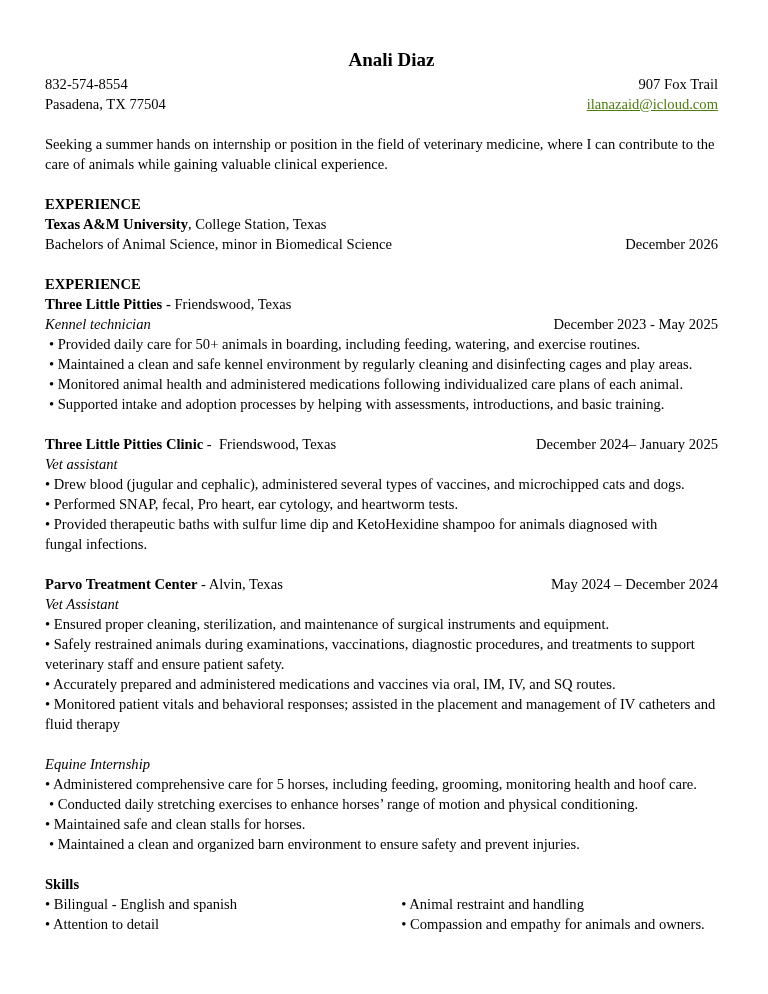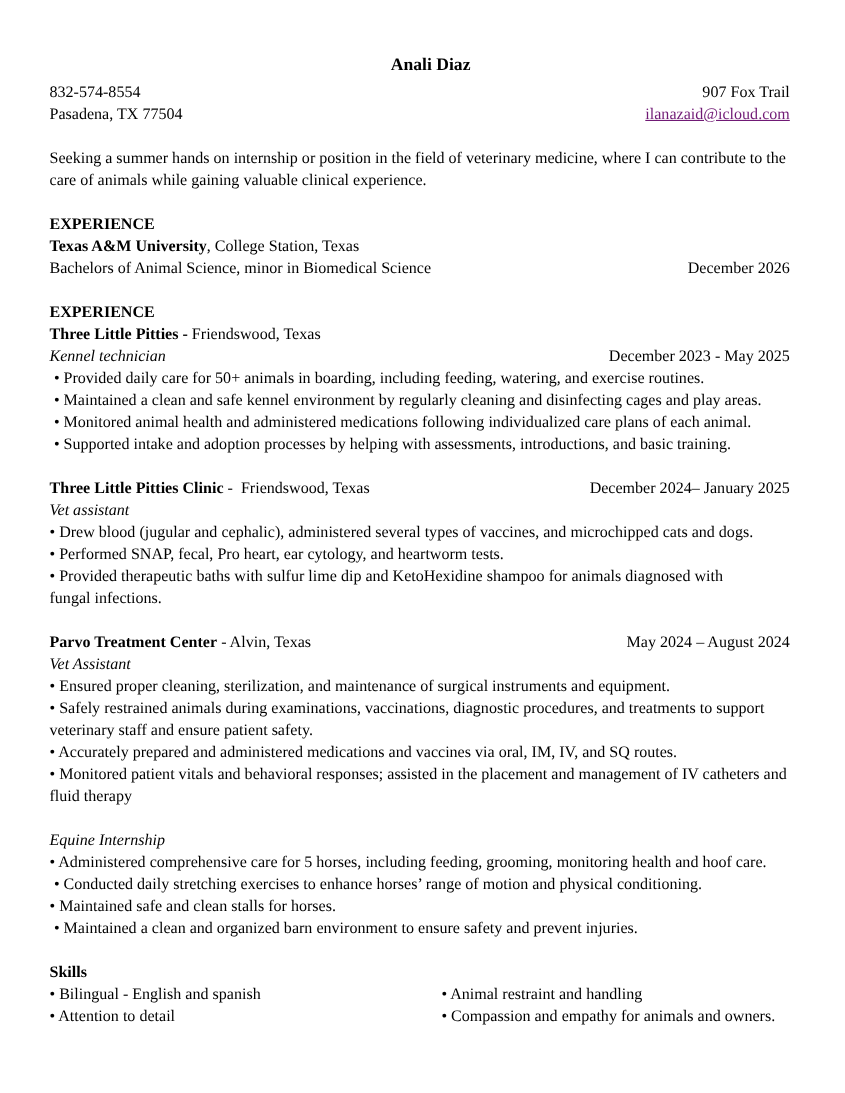--- a/index.html
+++ b/index.html
@@ -6,27 +6,27 @@
     body {
       width: 768px; height: 994px; overflow: hidden;
       font-family: "Liberation Serif", "DejaVu Serif", serif;
       color: #000000;
       font-size: 14.6px;
       line-height: 20px;
     }
     .page { position: relative; width: 768px; height: 994px; }
     .content { position: absolute; left: 45px; top: 46px; width: 673px; }
     .name {
-      text-align: center; font-weight: bold; font-size: 16px;
+      text-align: center; font-weight: bold; font-size: 19px;
       line-height: 28px; height: 28px; margin-left: 0;
       padding-left: 20px;
     }
     .row { display: flex; justify-content: space-between; height: 20px; }
     .row .right { text-align: left; white-space: nowrap; }
-    .email { color: #701a75; text-decoration: underline; }
+    .email { color: #4d7c0f; text-decoration: underline; }
     .spacer { height: 20px; }
     .heading { font-weight: bold; height: 20px; }
     .bold { font-weight: bold; margin-top: 47px; }
     .ital { font-style: italic; }
     .para { }
     .bullet { }
     .bullet.indent { padding-left: 4px; }
     .skills { display: flex; }
     .skills .col { width: 360px; }
     .skills .col2 { width: 320px; }
@@ -92,21 +92,21 @@
       <div class="bullet">• Drew blood (jugular and cephalic), administered several types of vaccines, and microchipped cats and dogs.</div>
       <div class="bullet">• Performed SNAP, fecal, Pro heart, ear cytology, and heartworm tests.</div>
       <div class="bullet" style="padding-right:36px">• Provided therapeutic baths with sulfur lime dip and KetoHexidine shampoo for animals diagnosed with fungal infections.</div>
     </div>
 
     <div class="spacer"></div>
 
     <div>
       <div class="row">
         <span><span class="bold">Parvo Treatment Center</span><span> - Alvin, Texas</span></span>
-        <span class="right">May 2024 – August 2024</span>
+        <span class="right">May 2024 – December 2024</span>
       </div>
       <div class="ital">Vet Assistant</div>
       <div class="bullet">• Ensured proper cleaning, sterilization, and maintenance of surgical instruments and equipment.</div>
       <div class="bullet">• Safely restrained animals during examinations, vaccinations, diagnostic procedures, and treatments to support veterinary staff and ensure patient safety.</div>
       <div class="bullet">• Accurately prepared and administered medications and vaccines via oral, IM, IV, and SQ routes.</div>
       <div class="bullet">• Monitored patient vitals and behavioral responses; assisted in the placement and management of IV catheters and fluid therapy</div>
     </div>
 
     <div class="spacer"></div>
 

